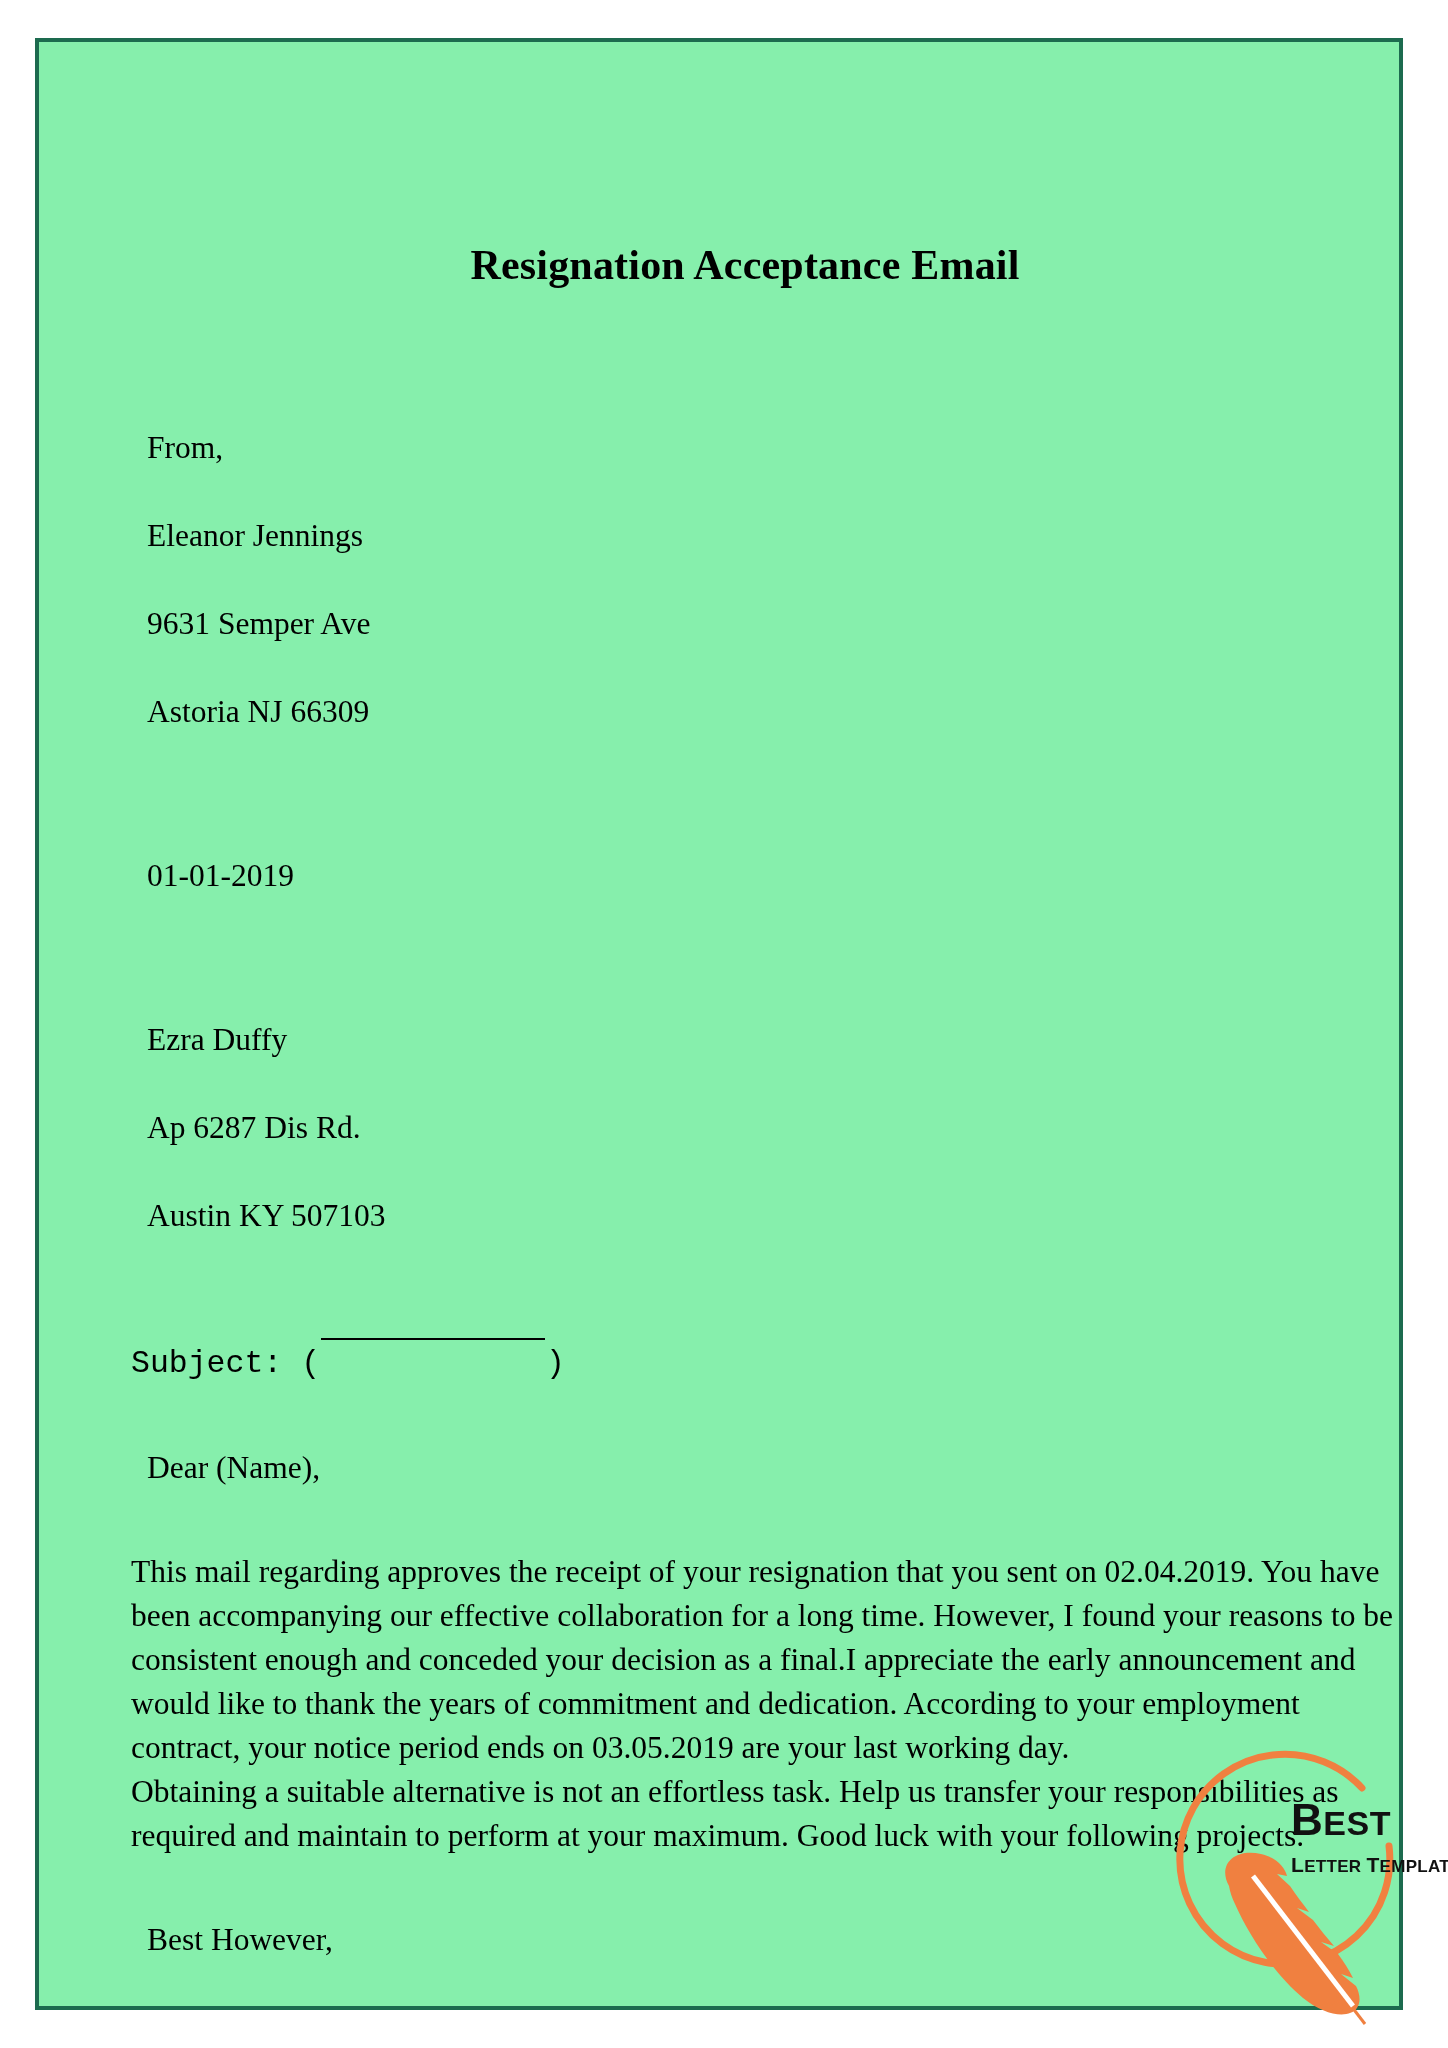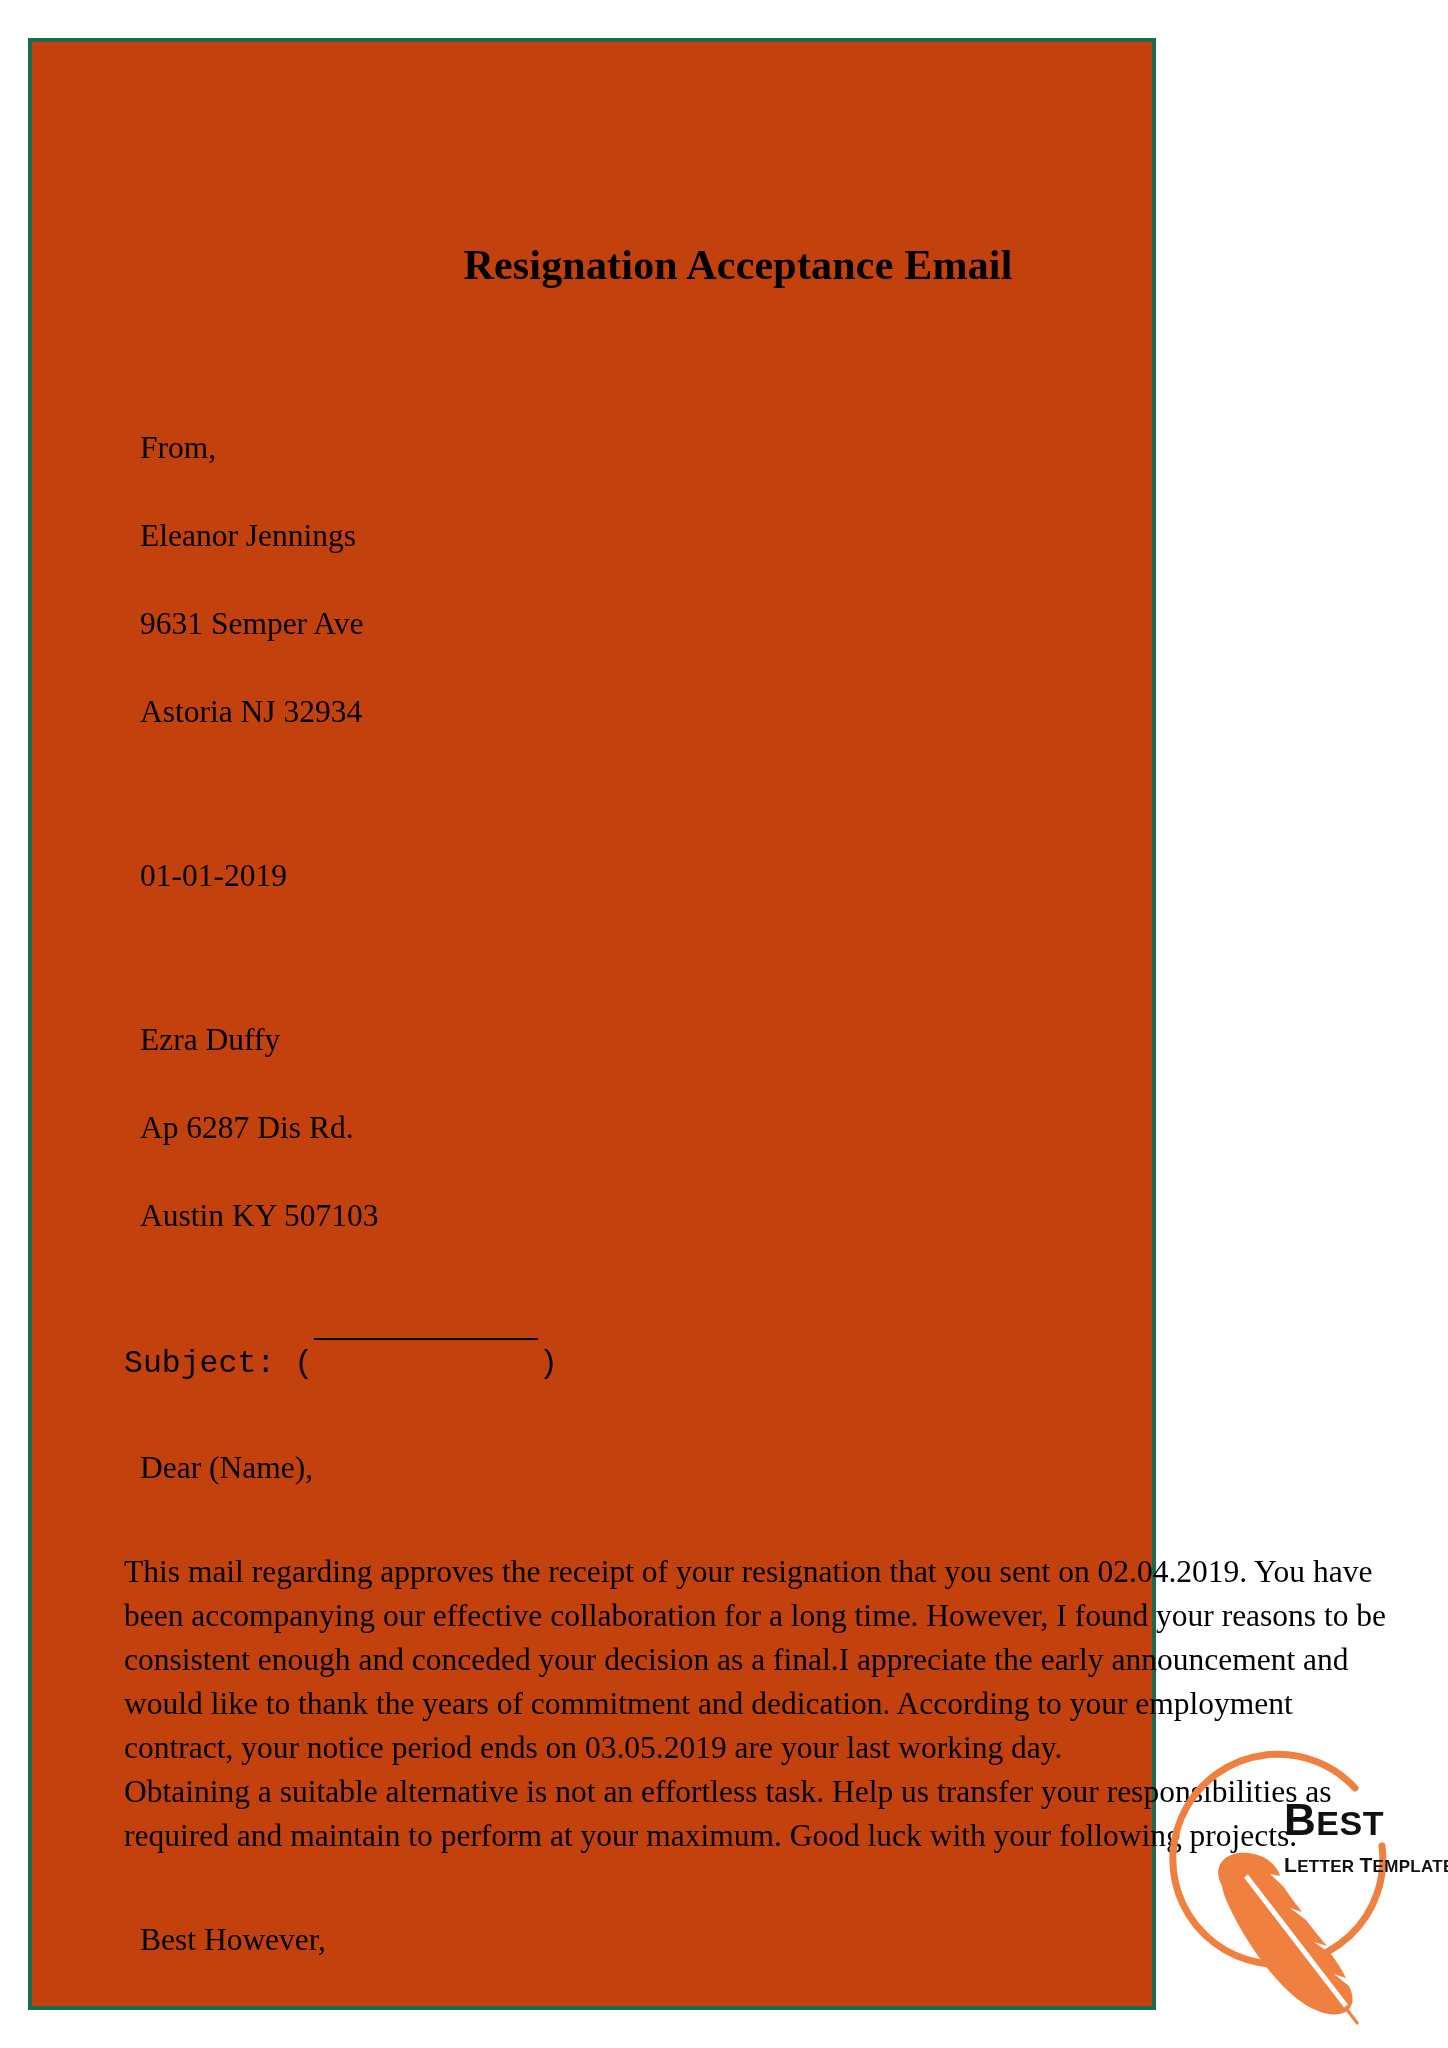--- a/index.html
+++ b/index.html
@@ -21,26 +21,26 @@
   
   .page {
     position: absolute;
     left: 0; top: 0;
     width: 1448px;
     height: 2048px;
     background: #ffffff;
   }
   .border-frame {
     position: absolute;
-    left: 28px;
+    left: 35px;
     top: 38px;
-    width: 1128px;
+    width: 1368px;
     height: 1972px;
     border: 4px solid #1d6b4f;
-    background: #c2410c;
+    background: #86efac;
   }
 
   
   .content {
     position: absolute;
     left: 92px;
     top: 80px;
     width: 1270px;
   }
 
@@ -140,21 +140,21 @@
     <div class="content">
 
       <h1 class="doc-title">Resignation Acceptance Email</h1>
 
       <div class="body-area">
 
         <div class="block">
           <span class="addr-line">From,</span>
           <span class="addr-line">Eleanor Jennings</span>
           <span class="addr-line">9631 Semper Ave</span>
-          <span class="addr-line">Astoria NJ 32934</span>
+          <span class="addr-line">Astoria NJ 66309</span>
         </div>
 
         <div class="gap-sm"></div>
 
         <div class="block">01-01-2019</div>
 
         <div class="gap-sm"></div>
 
         <div class="block">
           <span class="addr-line">Ezra Duffy</span>

